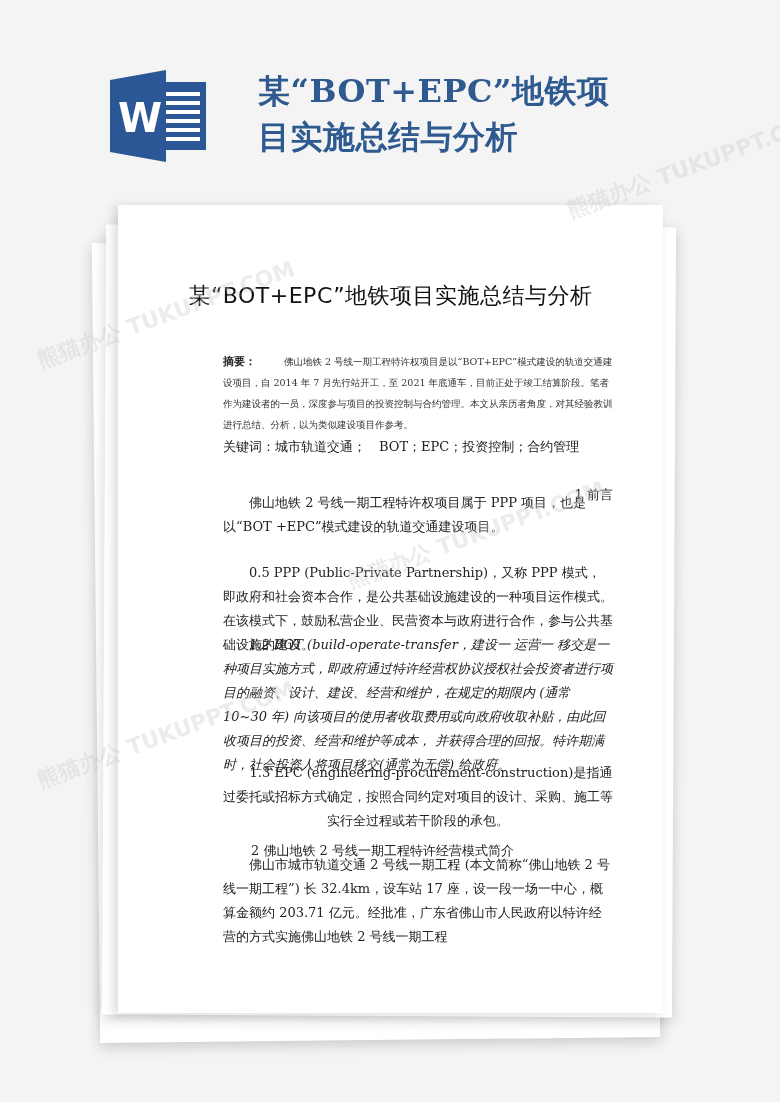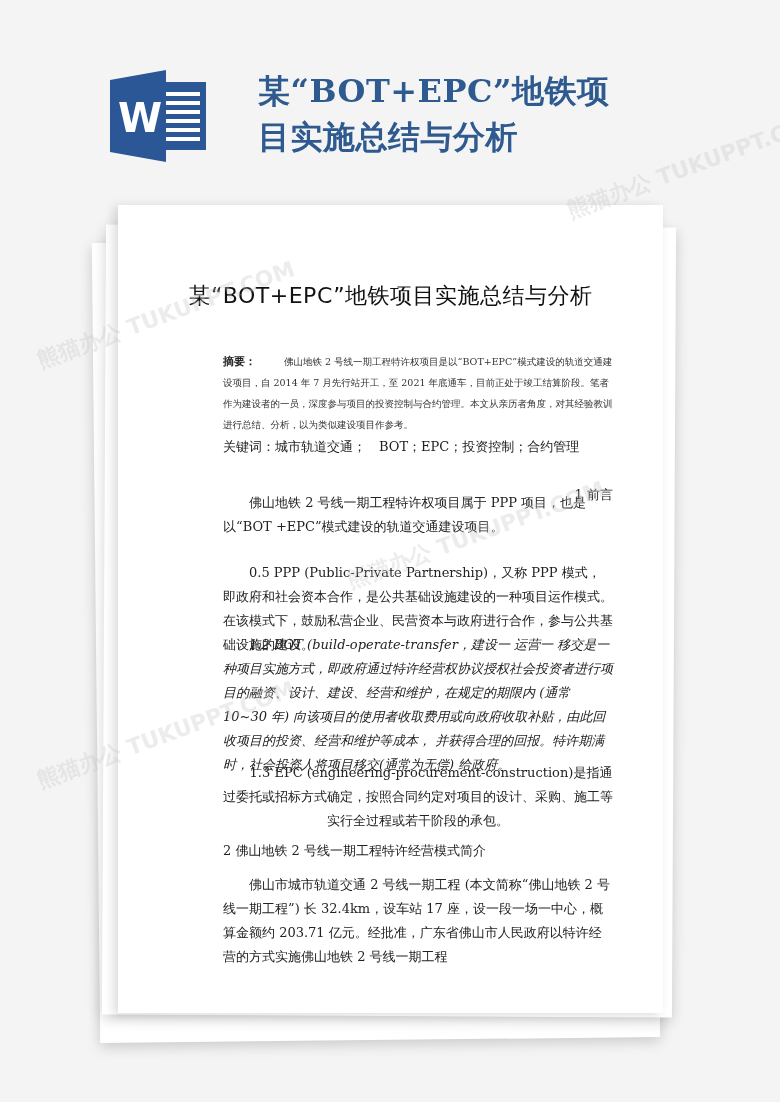--- a/index.html
+++ b/index.html
@@ -70,20 +70,20 @@
   <div class="abstract">
     <span class="label">摘要：</span><span>佛山地铁 2 号线一期工程特许权项目是以“BOT+EPC”模式建设的轨道交通建设项目，自 2014 年 7 月先行站开工，至 2021 年底通车，目前正处于竣工结算阶段。笔者作为建设者的一员，深度参与项目的投资控制与合约管理。本文从亲历者角度，对其经验教训进行总结、分析，以为类似建设项目作参考。</span>
   </div>
 
   <div class="body-text" style="top:230px;">关键词：城市轨道交通；　BOT；EPC；投资控制；合约管理</div>
   <div class="body-text" style="top:278px;text-align:right;">1 前言</div>
   <div class="body-text indent" style="top:286px;">佛山地铁 2 号线一期工程特许权项目属于 PPP 项目，也是以“BOT +EPC”模式建设的轨道交通建设项目。</div>
   <div class="body-text indent" style="top:356px;">0.5 PPP (Public-Private Partnership)，又称 PPP 模式，即政府和社会资本合作，是公共基础设施建设的一种项目运作模式。在该模式下，鼓励私营企业、民营资本与政府进行合作，参与公共基础设施的建设。</div>
   <div class="body-text indent" style="top:428px;font-style:italic;">1.2 BOT (build-operate-transfer，建设一 运营一 移交是一种项目实施方式，即政府通过特许经营权协议授权社会投资者进行项目的融资、设计、建设、经营和维护，在规定的期限内 (通常10~30 年) 向该项目的使用者收取费用或向政府收取补贴，由此回收项目的投资、经营和维护等成本， 并获得合理的回报。特许期满时，社会投资人将项目移交(通常为无偿) 给政府。</div>
   <div class="body-text indent" style="top:556px;text-align:center;">1.3 EPC (engineering-procurement-construction)是指通过委托或招标方式确定，按照合同约定对项目的设计、采购、施工等实行全过程或若干阶段的承包。</div>
-  <div class="body-text" style="top:634px;">2 佛山地铁 2 号线一期工程特许经营模式简介</div>
-  <div class="body-text indent" style="top:668px;">佛山市城市轨道交通 2 号线一期工程 (本文简称“佛山地铁 2 号线一期工程”) 长 32.4km，设车站 17 座，设一段一场一中心，概算金额约 203.71 亿元。经批准，广东省佛山市人民政府以特许经营的方式实施佛山地铁 2 号线一期工程</div>
+  <div class="body-text" style="top:634px;margin-left:28px;">2 佛山地铁 2 号线一期工程特许经营模式简介</div>
+  <div class="body-text indent" style="top:648px;">佛山市城市轨道交通 2 号线一期工程 (本文简称“佛山地铁 2 号线一期工程”) 长 32.4km，设车站 17 座，设一段一场一中心，概算金额约 203.71 亿元。经批准，广东省佛山市人民政府以特许经营的方式实施佛山地铁 2 号线一期工程</div>
 </div>
 
 <div class="watermark" style="left:30px; top:300px;">熊猫办公 TUKUPPT.COM</div>
 <div class="watermark" style="left:340px; top:520px;">熊猫办公 TUKUPPT.COM</div>
 <div class="watermark" style="left:30px; top:720px;">熊猫办公 TUKUPPT.COM</div>
 <div class="watermark" style="left:560px; top:150px;">熊猫办公 TUKUPPT.COM</div>
 
 </body></html>

